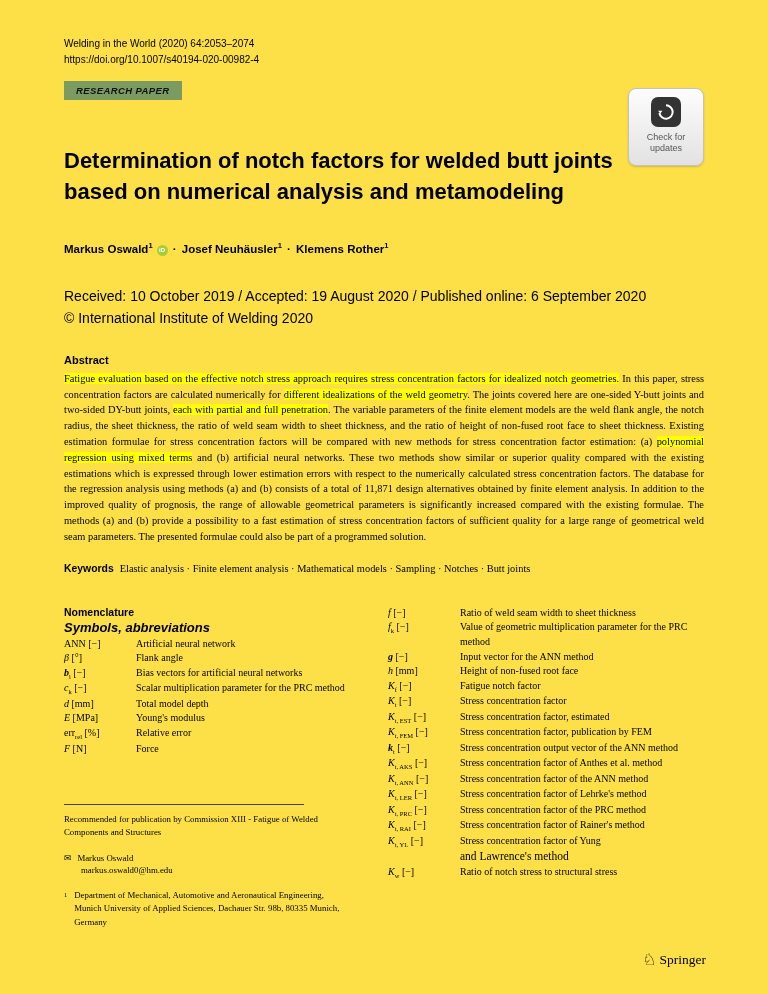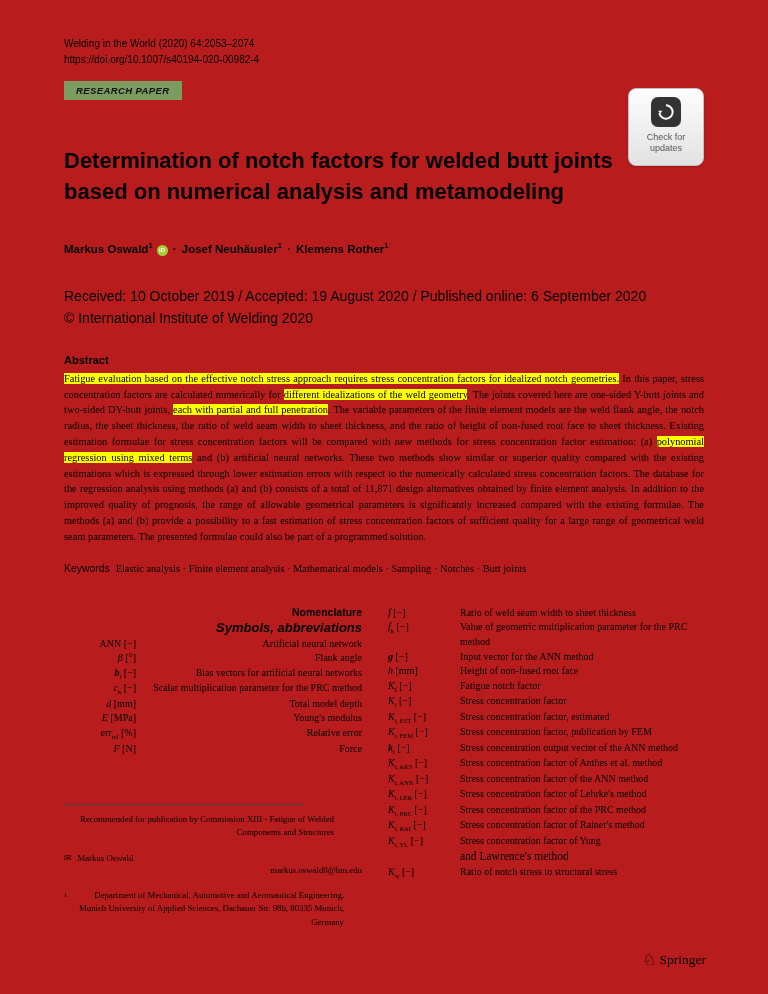--- a/index.html
+++ b/index.html
@@ -1,19 +1,19 @@
 <!DOCTYPE html>
 <html style="--badge-bg: #7c9b61; --hl: #ffff00; --orcid: #a6ce39;"><head>
 <meta charset="utf-8">
 <style>
   * { box-sizing: border-box; }
   html,body { margin:0; padding:0; background:#ffffff; }
   .page {
     position:relative; width:768px; height:994px; margin:0 auto;
-    background:#b91c1c; color:#000;
+    background:#fde047; color:#000;
     font-family:"Liberation Serif", serif; overflow:hidden;
   }
   .content { padding:36px 64px 0 64px; }
 
   .journal-line, .doi-line {
     font-family:"Liberation Sans", sans-serif; font-size:10px; line-height:1.55;
   }
   .type-badge {
     display:inline-block; margin-top:14px; padding:4px 12px;
     background:var(--badge-bg,#7c9b61); color:#111;
@@ -61,24 +61,24 @@
   .abs-heading {
     margin-top:24px; font-family:"Liberation Sans", sans-serif;
     font-weight:bold; font-size:11px;
   }
   .abs-text {
     margin-top:5px; font-size:10.4px; line-height:1.52; text-align:justify;
   }
   .hl { background:var(--hl,#ffff00); }
 
   .keywords { margin-top:18px; font-size:10.4px; }
-  .kw-label { font-family:"Liberation Sans", sans-serif; font-weight:normal; margin-right:6px; }
+  .kw-label { font-family:"Liberation Sans", sans-serif; font-weight:bold; margin-right:6px; }
 
   .columns { display:flex; gap:26px; margin-top:32px; }
-  .col-left { width:298px; flex-shrink:0;text-align:right; }
+  .col-left { width:298px; flex-shrink:0; }
   .col-right { flex:1; }
 
   .nom-heading {
     font-family:"Liberation Sans", sans-serif; font-weight:bold; font-size:10.5px;
     margin-bottom:2px;
   }
   .nom-sub {
     font-family:"Liberation Sans", sans-serif; font-weight:bold; font-style:italic;
     font-size:13px; margin-bottom:2px;
   }

